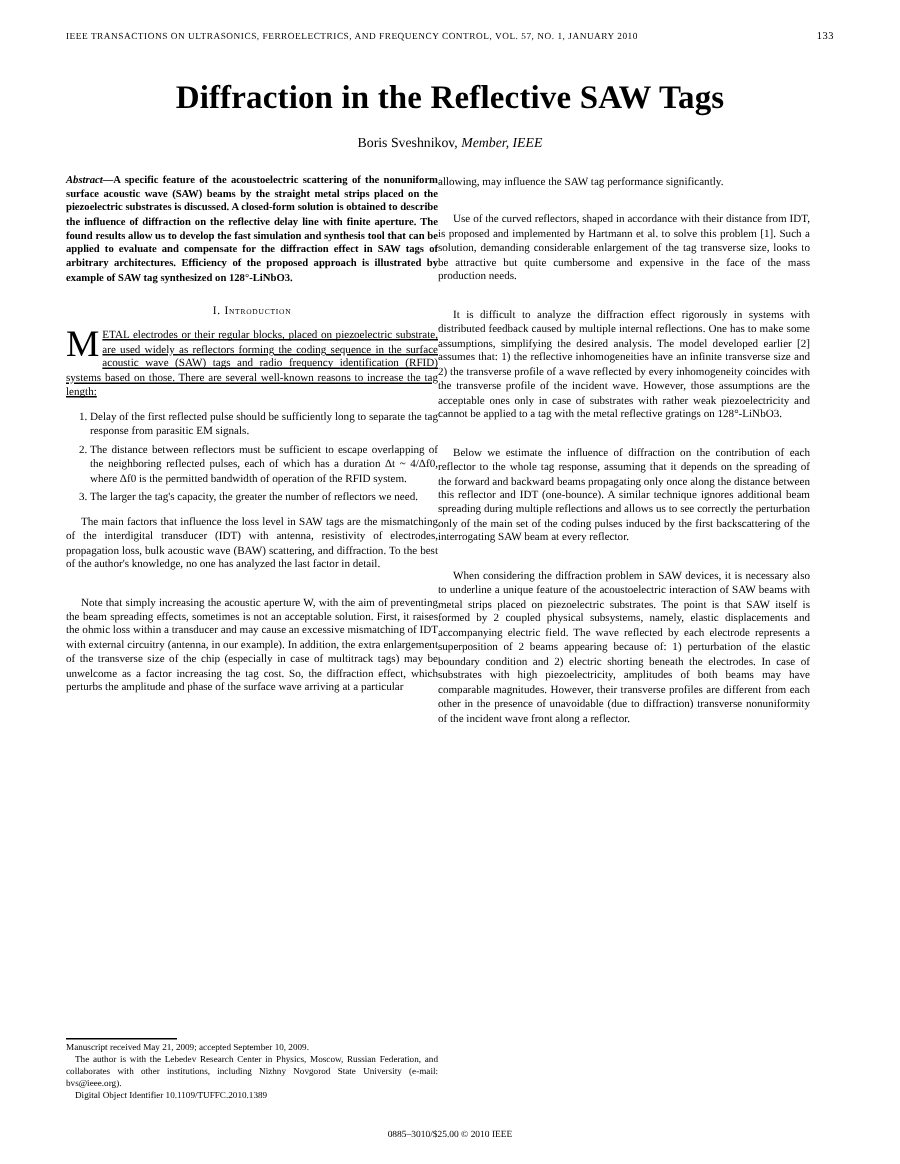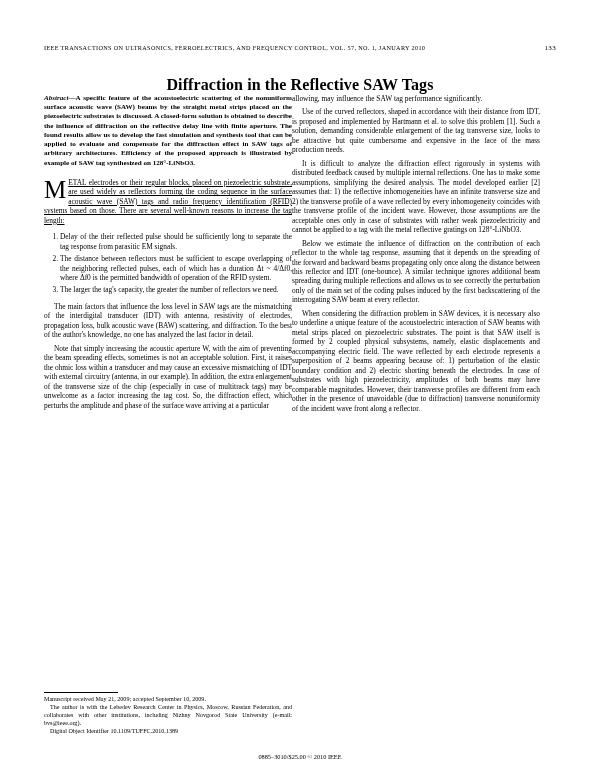--- a/index.html
+++ b/index.html
@@ -12,41 +12,41 @@
     background: #ffffff;
     font-family: "Liberation Serif", serif;
     color: #000000;
     overflow: hidden;
   }
   .page {
     position: relative;
     width: 600px;
     height: 776px;
     box-sizing: border-box;
-    padding: 44px 44px 20px 44px;
+    padding: 20px 44px 20px 44px;
   }
   .runhead {
     display: flex;
     justify-content: space-between;
     align-items: baseline;
     font-size: 6.2px;
     letter-spacing: 0.35px;
     border-bottom: 0px;
     padding-bottom: 2px;
   }
   .runhead .journal {
     font-variant: small-caps;
     text-transform: uppercase;
   }
   .runhead .pageno {
     font-size: 7px;
   }
   .title {
     text-align: center;
-    font-size: 16px;
+    font-size: 22px;
     font-weight: bold;
     margin-top: 22px;
     letter-spacing: 0.1px;
   }
   .byline {
     text-align: center;
     font-size: 9.2px;
     margin-top: 12px;
     margin-bottom: 16px;
   }
@@ -83,21 +83,21 @@
     letter-spacing: 0.5px;
   }
   p {
     margin: 0 0 0 0;
     text-indent: 10px;
   }
   p.noindent {
     text-indent: 0;
   }
   p + p {
-    margin-top: 4px;
+    margin-top: 16px;
   }
   .dropcapwrap {
     text-indent: 0;
     text-decoration: underline;
   }
   .dropcapwrap::first-letter {
     float: left;
     font-size: 25px;
     line-height: 0.82;
     padding-right: 2px;
@@ -150,34 +150,39 @@
 
 <div class="page">
 
   <div class="runhead">
     <div class="journal">IEEE TRANSACTIONS ON ULTRASONICS, FERROELECTRICS, AND FREQUENCY CONTROL, VOL. 57, NO. 1, JANUARY 2010</div>
     <div class="pageno">133</div>
   </div>
 
   <div class="title">Diffraction in the Reflective SAW Tags</div>
 
+  <div class="byline">
+    <span>Boris Sveshnikov,</span>
+    <span class="member">Member, IEEE</span>
+  </div>
 
   <div class="columns">
 
     <div class="col">
 
       <div class="abstract">
         <span class="lead">Abstract—</span><span>A specific feature of the acoustoelectric scattering of the nonuniform surface acoustic wave (SAW) beams by the straight metal strips placed on the piezoelectric substrates is discussed. A closed-form solution is obtained to describe the influence of diffraction on the reflective delay line with finite aperture. The found results allow us to develop the fast simulation and synthesis tool that can be applied to evaluate and compensate for the diffraction effect in SAW tags of arbitrary architectures. Efficiency of the proposed approach is illustrated by example of SAW tag synthesized on 128°-LiNbO3.</span>
       </div>
 
+      <div class="secthead">I. Introduction</div>
 
       <p class="dropcapwrap">METAL electrodes or their regular blocks, placed on piezoelectric substrate, are used widely as reflectors forming the coding sequence in the surface acoustic wave (SAW) tags and radio frequency identification (RFID) systems based on those. There are several well-known reasons to increase the tag length:</p>
 
       <ol class="numlist">
-        <li>Delay of the their reflected pulse should be sufficiently long to separate the tag response from parasitic EM signals.</li>
+        <li>Delay of the first reflected pulse should be sufficiently long to separate the tag response from parasitic EM signals.</li>
         <li>The distance between reflectors must be sufficient to escape overlapping of the neighboring reflected pulses, each of which has a duration Δt ~ 4/Δf0, where Δf0 is the permitted bandwidth of operation of the RFID system.</li>
         <li>The larger the tag's capacity, the greater the number of reflectors we need.</li>
       </ol>
 
       <p>The main factors that influence the loss level in SAW tags are the mismatching of the interdigital transducer (IDT) with antenna, resistivity of electrodes, propagation loss, bulk acoustic wave (BAW) scattering, and diffraction. To the best of the author's knowledge, no one has analyzed the last factor in detail.</p>
       <p>Note that simply increasing the acoustic aperture W, with the aim of preventing the beam spreading effects, sometimes is not an acceptable solution. First, it raises the ohmic loss within a transducer and may cause an excessive mismatching of IDT with external circuitry (antenna, in our example). In addition, the extra enlargement of the transverse size of the chip (especially in case of multitrack tags) may be unwelcome as a factor increasing the tag cost. So, the diffraction effect, which perturbs the amplitude and phase of the surface wave arriving at a particular</p>
 
     </div>
 
     <div class="col">

